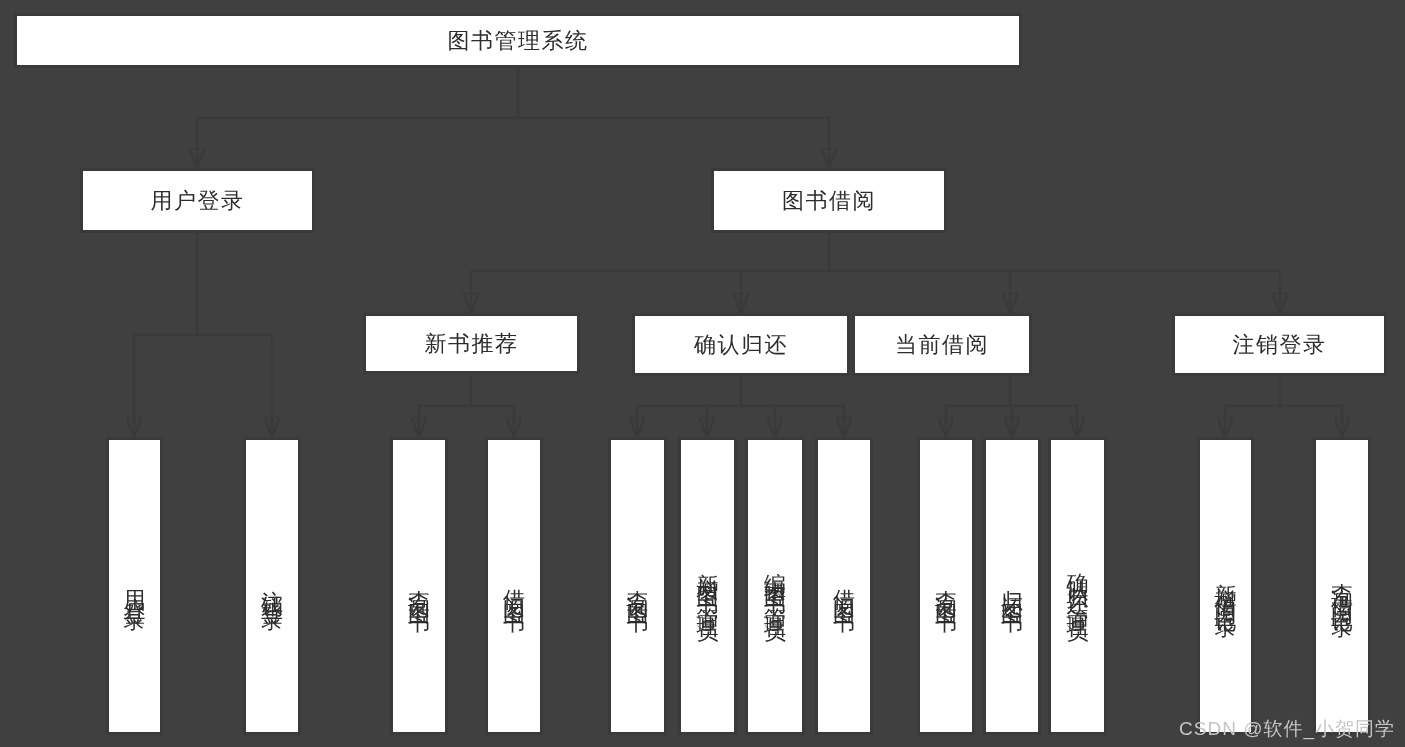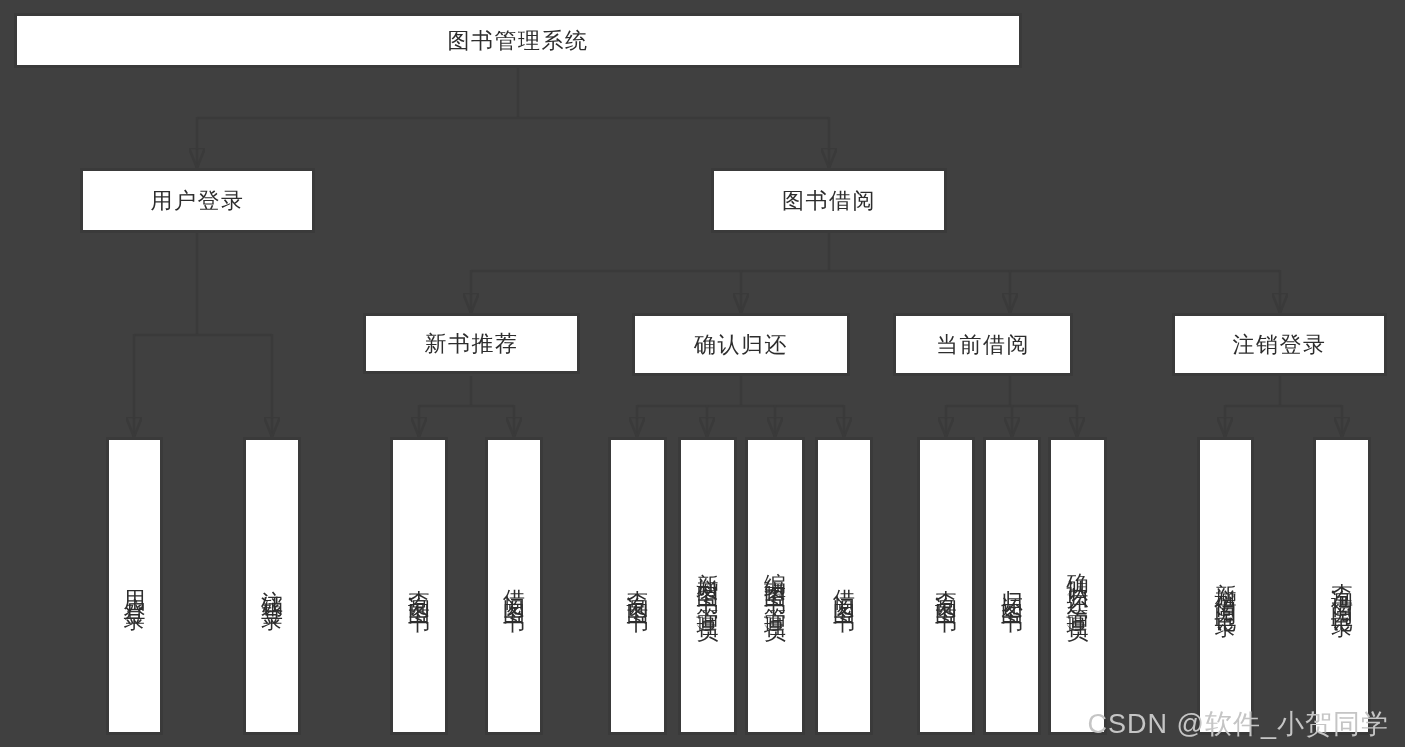--- a/index.html
+++ b/index.html
@@ -35,23 +35,23 @@
     left:0;top:0;
     width:1405px;height:747px;
   }
   #connectors path{
     stroke:#3a3a3a;
     stroke-width:2.6;
     fill:none;
   }
   #watermark{
     position:absolute;
-    right:16px;
+    right:10px;
     bottom:5px;
-    font-size:27px;
+    font-size:19px;
     color:#c5c5c5;
     letter-spacing:1px;
     white-space:nowrap;
   }
 </style>
 </head>
 <body>
 
 <div id="stage">
 
@@ -113,21 +113,21 @@
   <div class="box h" style="left:711px;top:168px;width:236px;height:65px">
     <span>图书借阅</span>
   </div>
 
   <div class="box h" style="left:363px;top:313px;width:217px;height:61px">
     <span>新书推荐</span>
   </div>
   <div class="box h" style="left:632px;top:313px;width:218px;height:63px">
     <span>确认归还</span>
   </div>
-  <div class="box h" style="left:893px;top:313px;width:180px;height:63px">
+  <div class="box h" style="left:852px;top:313px;width:180px;height:63px">
     <span>当前借阅</span>
   </div>
   <div class="box h" style="left:1172px;top:313px;width:215px;height:63px">
     <span>注销登录</span>
   </div>
 
   <div class="box v" style="left:106px;top:437px;width:57px;height:298px">
     <span>用户登录</span>
   </div>
   <div class="box v" style="left:243px;top:437px;width:58px;height:298px">

